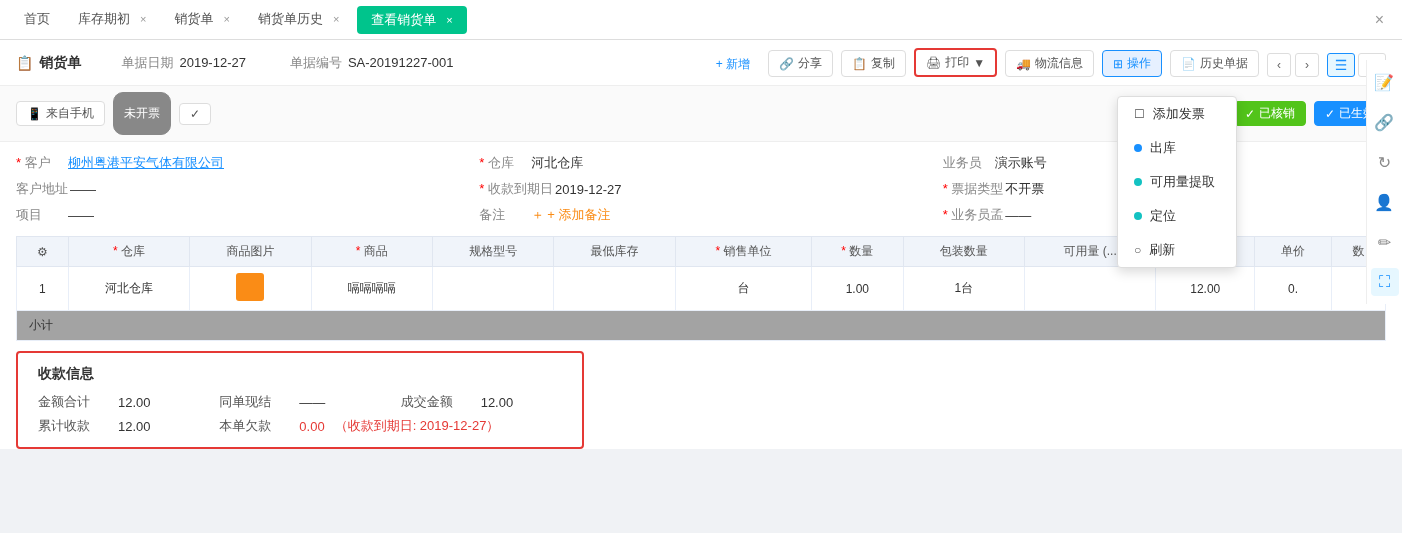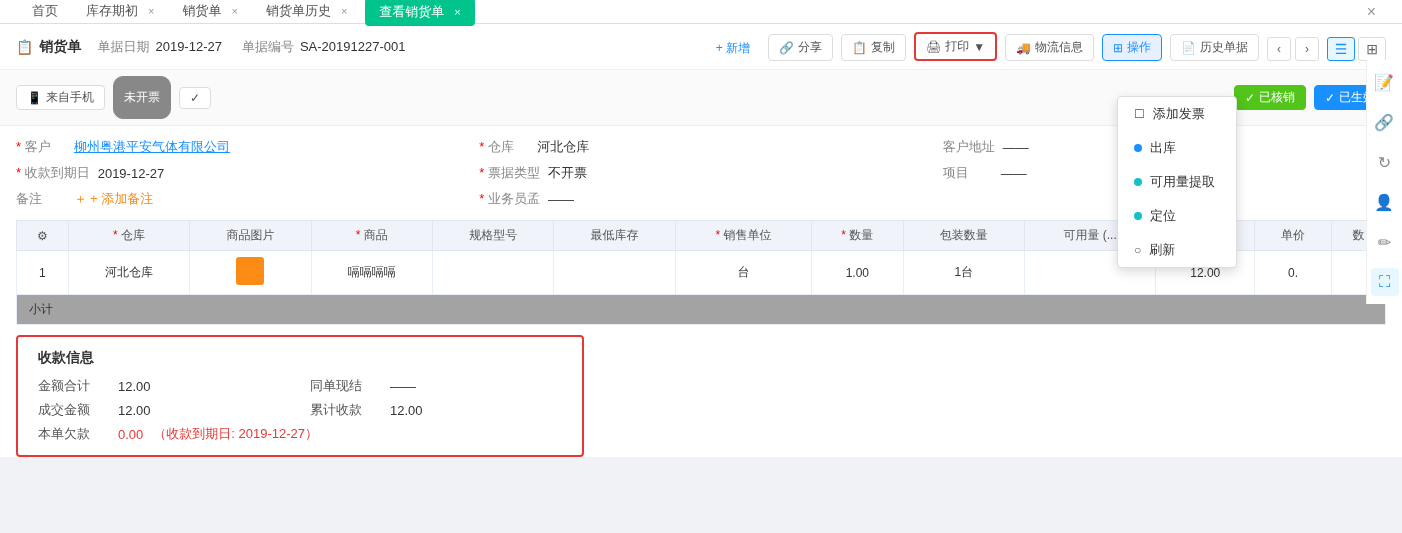--- a/index.html
+++ b/index.html
@@ -4,22 +4,22 @@
   <style>
     * { box-sizing: border-box; margin: 0; padding: 0; }
     body { font-family: 'Microsoft YaHei', Arial, sans-serif; font-size: 13px; background: #f0f2f5; color: #333; }
 
     
     .tab-bar {
       display: flex;
       align-items: center;
       background: #fff;
       border-bottom: 1px solid #ddd;
-      padding: 0 18px;
-      height: 24px;
+      padding: 0 10px;
+      height: 40px;
     }
     .tab-item {
       padding: 8px 14px;
       cursor: pointer;
       display: flex;
       align-items: center;
       gap: 6px;
       color: #555;
       font-size: 13px;
       border-bottom: 2px solid transparent;
@@ -70,21 +70,21 @@
       font-weight: bold;
       color: #333;
     }
     .doc-meta {
       display: flex;
       align-items: center;
       gap: 20px;
       font-size: 13px;
       color: #555;
     }
-    .doc-meta-item { display: flex; align-items: center; gap: 6px; }
+    .doc-meta-item { display: flex; align-items: center; gap: 6px; margin-left: 24px; }
     .toolbar-right {
       margin-left: auto;
       display: flex;
       align-items: flex-end;
       gap: 8px;
     }
     .toolbar-btn {
       display: flex;
       align-items: center;
       gap: 4px;
@@ -126,21 +126,21 @@
     
     .form-area {
       padding: 12px 16px;
       display: grid;
       grid-template-columns: 1fr 1fr 1fr;
       gap: 8px 20px;
     }
     .form-row {
       display: flex;
       align-items: center;
-      gap: 8px;
+      gap: 2px;
     }
     .form-label { color: #888; font-size: 13px; min-width: 50px; white-space: nowrap; }
     .form-label.required::before { content: '* '; color: #f00; }
     .form-value { color: #333; font-size: 13px; }
     .form-link { color: #1890ff; cursor: pointer; text-decoration: underline; }
     .form-add { color: #fa8c16; cursor: pointer; display: flex; align-items: center; gap: 3px; }
 
     
     .table-wrapper {
       padding: 0 16px;
@@ -199,21 +199,21 @@
     
     .payment-box {
       margin: 10px 16px;
       border: 2px solid #e53935;
       border-radius: 4px;
       padding: 12px 20px;
       width: 568px;
       background: #fff;
     }
     .payment-title { font-weight: bold; font-size: 14px; margin-bottom: 10px; }
-    .payment-grid { display: grid; grid-template-columns: 1fr 1fr; gap: 6px 20px; }
+    .payment-grid { display: grid; grid-template-columns: 1fr 1fr 1fr; gap: 6px 20px; }
     .payment-row { display: flex; align-items: center; gap: 10px; font-size: 13px; }
     .payment-label { color: #555; min-width: 70px; }
     .payment-value { color: #333; }
     .payment-value.red { color: #e53935; }
 
     
     .right-panel {
       position: absolute;
       right: 0;
       top: 60px;
@@ -394,20 +394,24 @@
     </div>
 
     <div class="form-area">
       <div class="form-row">
         <span class="form-label required">客户</span>
         <span class="form-link">柳州粤港平安气体有限公司</span>
       </div>
       <div class="form-row">
         <span class="form-label required">仓库</span>
         <span class="form-value">河北仓库</span>
+      </div>
+      <div class="form-row">
+        <span class="form-label">业务员</span>
+        <span class="form-value">演示账号</span>
       </div>
       <div class="form-row">
         <span class="form-label">客户地址</span>
         <span class="form-value">——</span>
       </div>
       <div class="form-row">
         <span class="form-label required">收款到期日</span>
         <span class="form-value">2019-12-27</span>
       </div>
       <div class="form-row">

